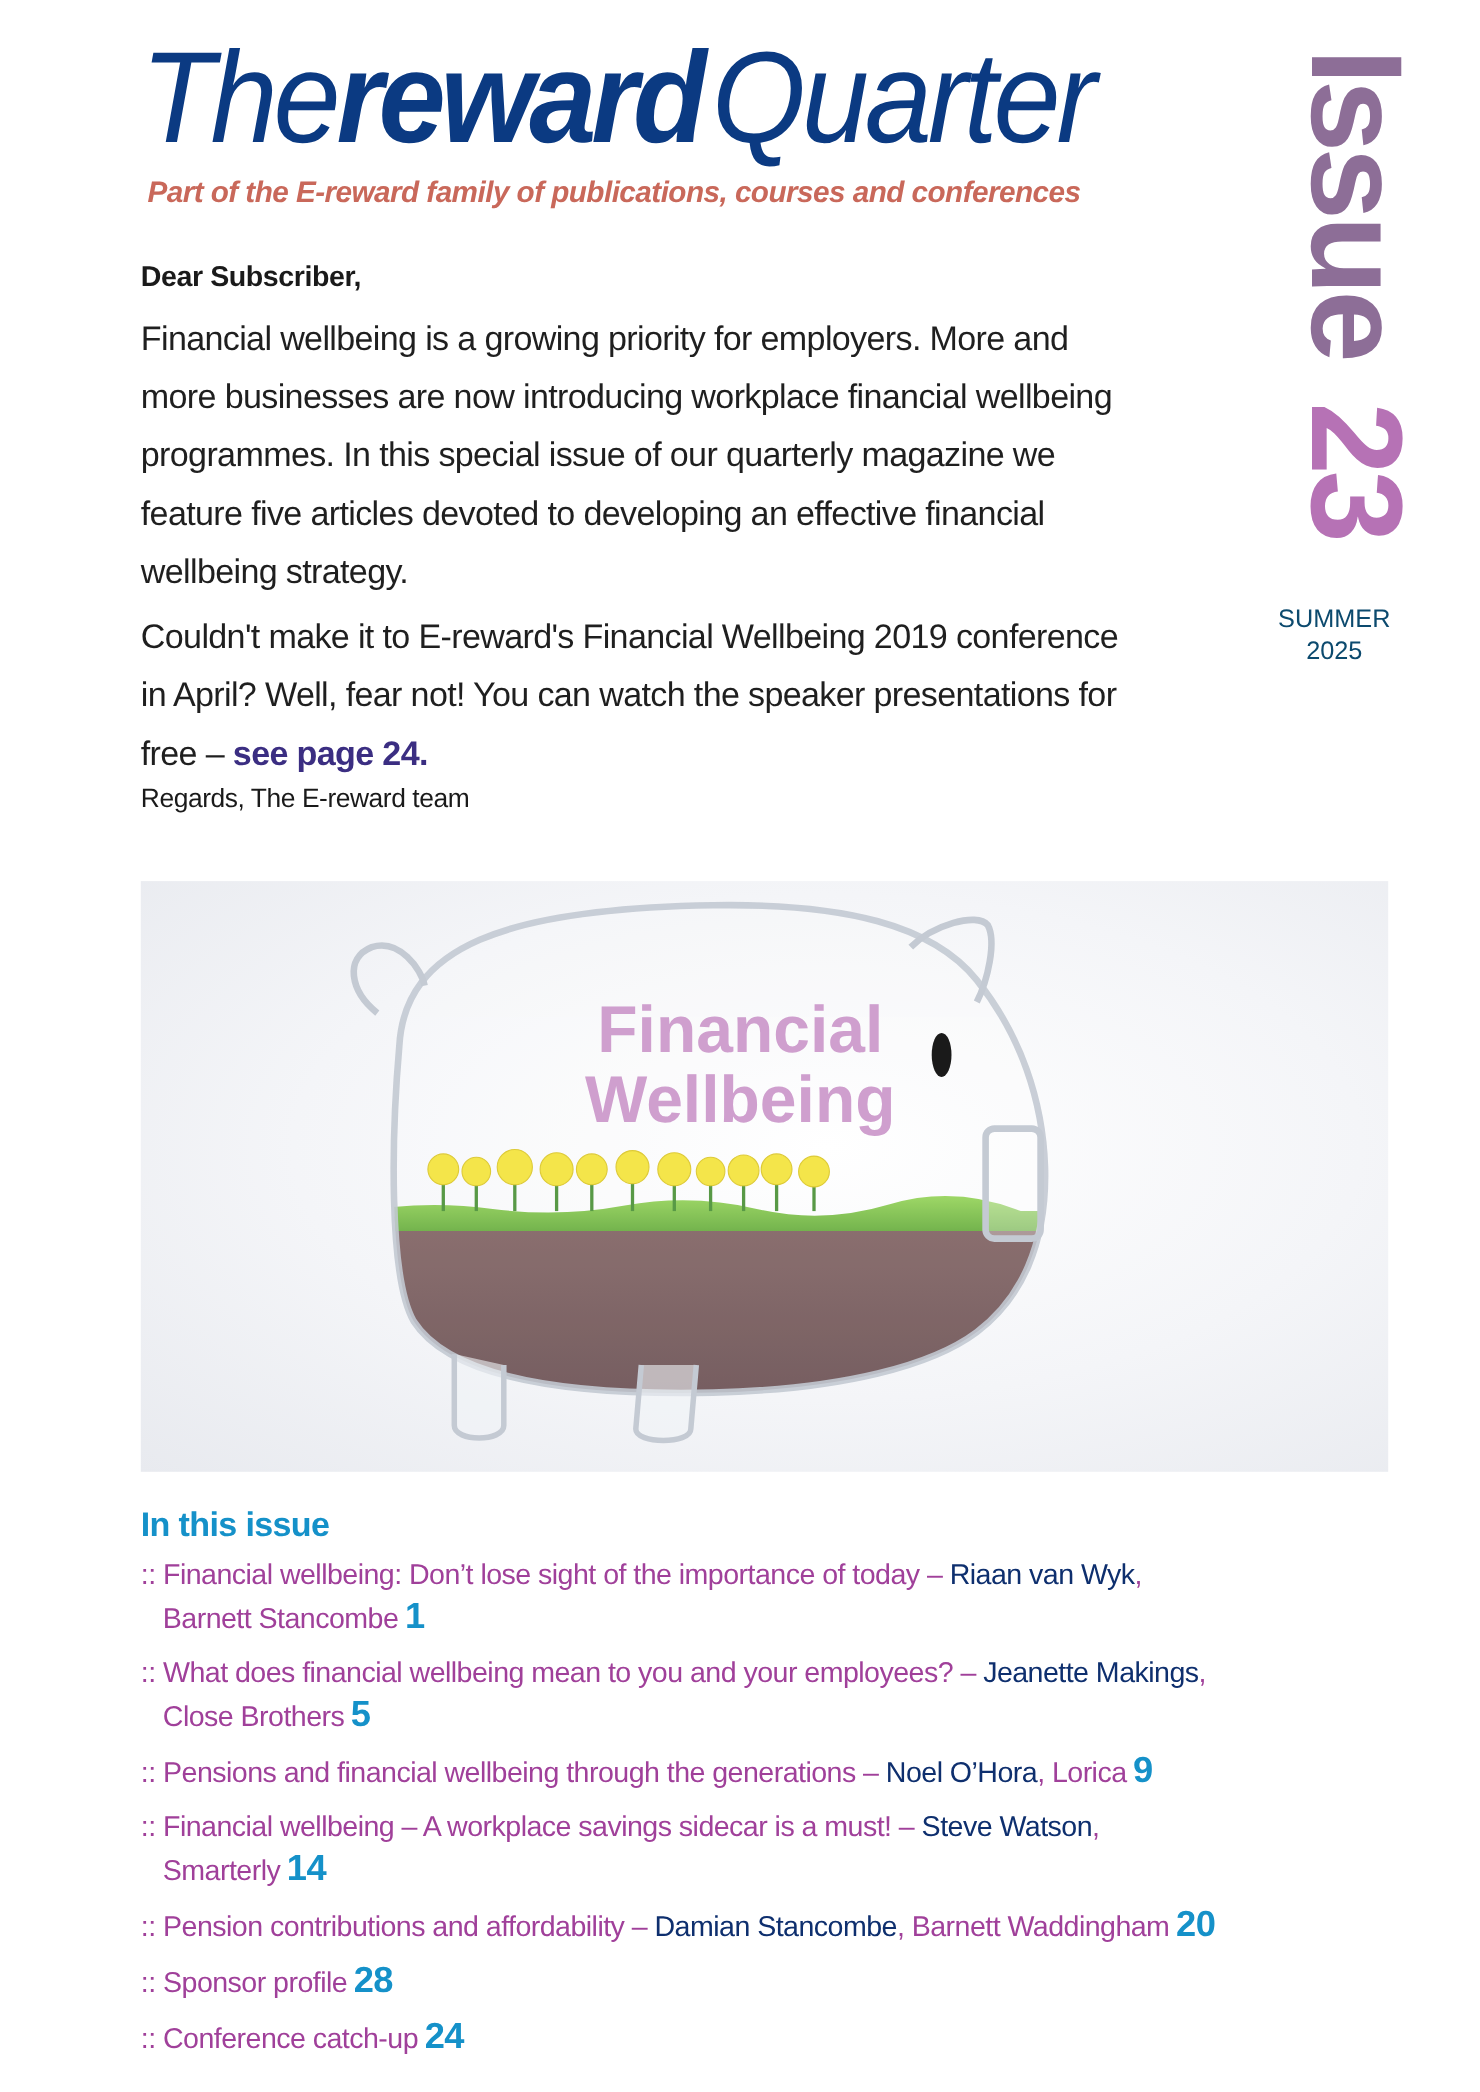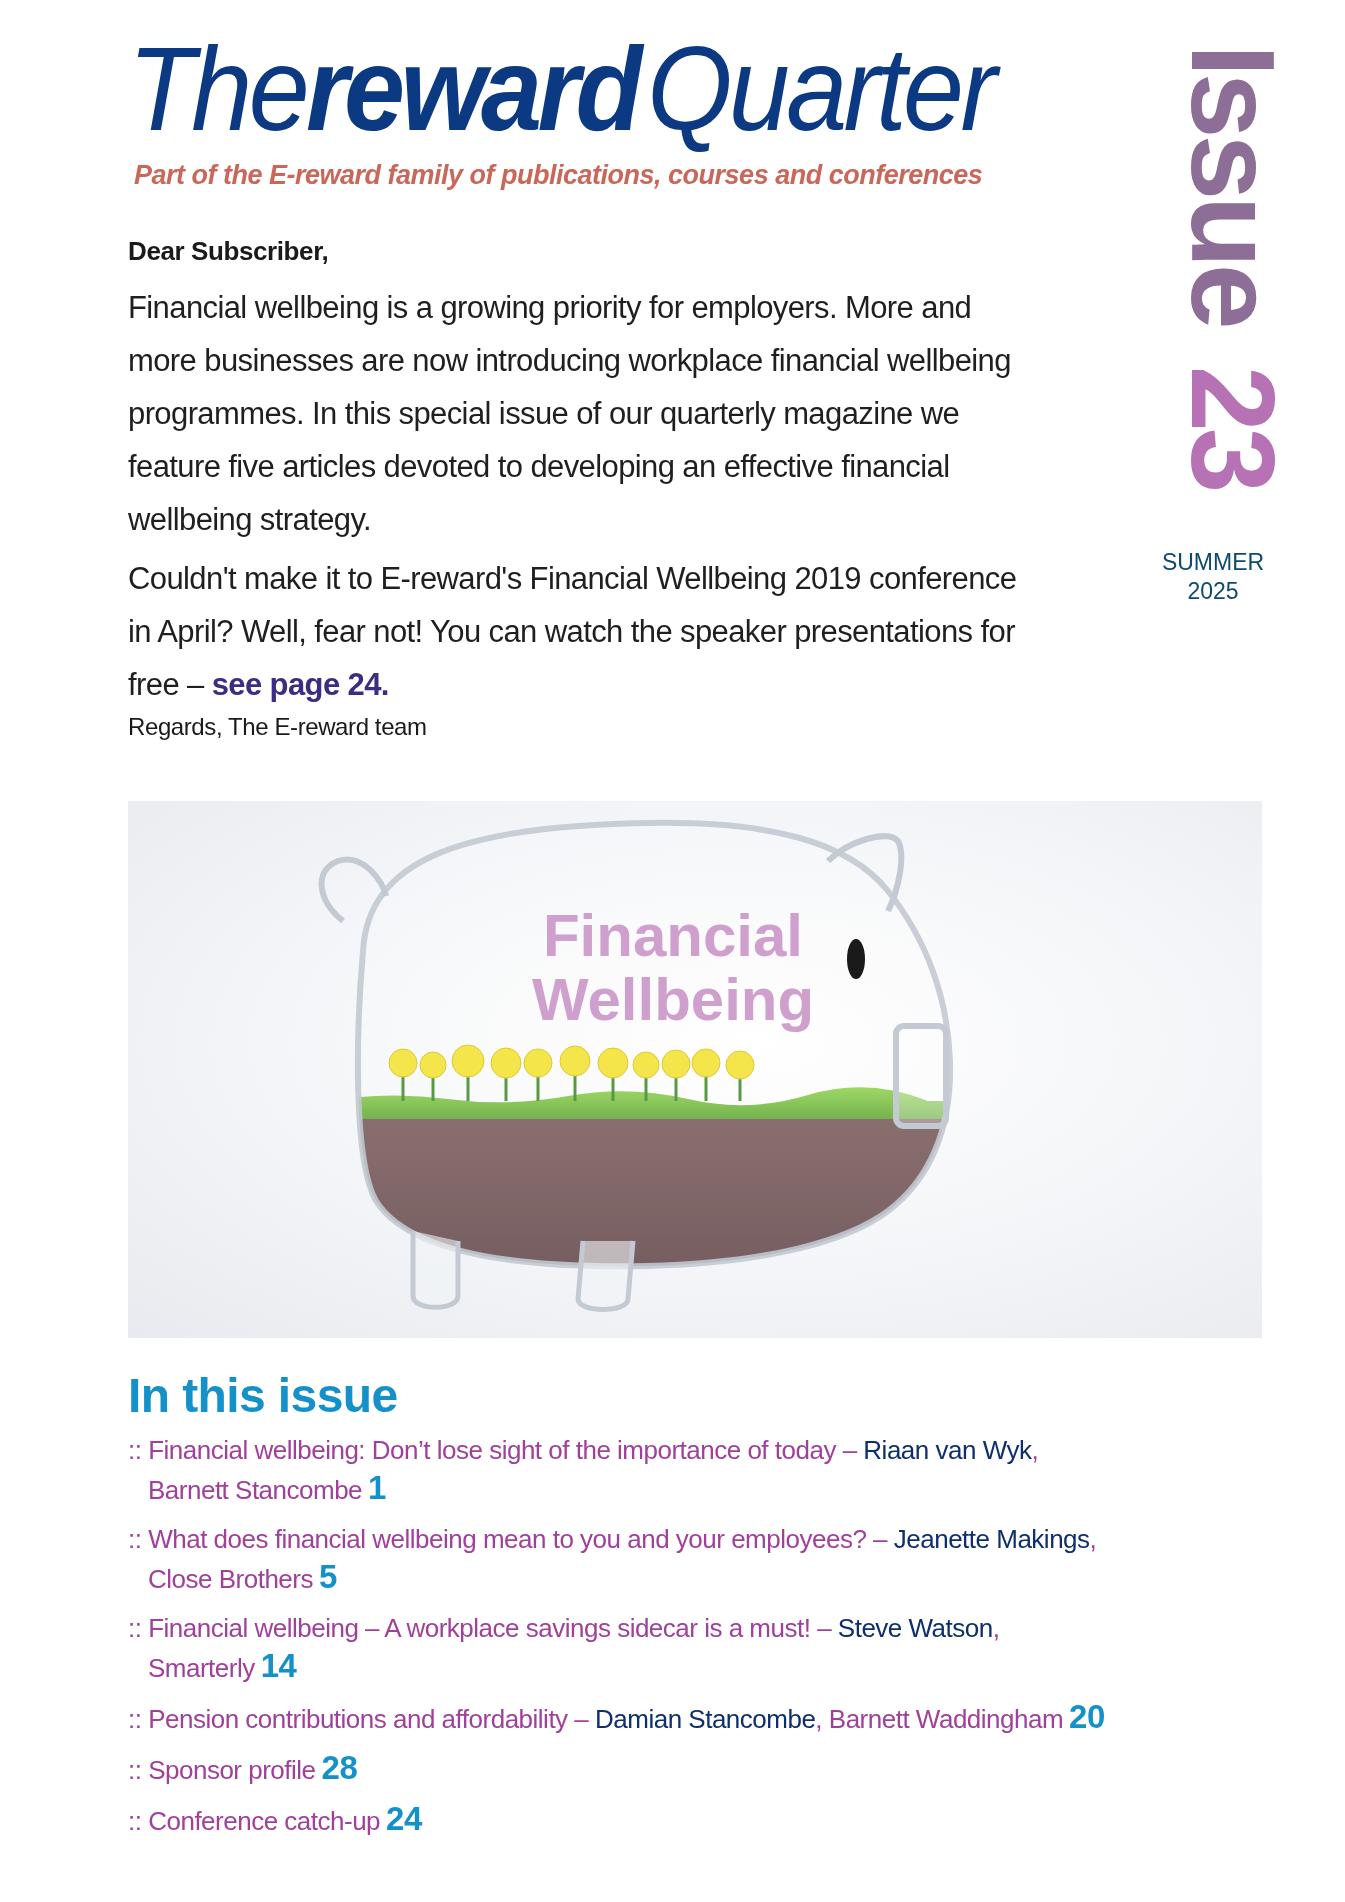--- a/index.html
+++ b/index.html
@@ -33,21 +33,21 @@
   .signoff { font-size: 24px; margin-top: 2px; letter-spacing: -0.4px; }
 
   .hero { position: absolute; left: 128px; top: 801px; width: 1134px; height: 537px;
           background: radial-gradient(ellipse at 55% 45%, #ffffff 0%, #f4f5f8 55%, #e8eaef 100%);
           overflow: hidden; }
   .hero svg { position: absolute; left: 0; top: 0; }
   .hero-text { position: absolute; left: 380px; top: 103px; width: 330px; text-align: center;
                font-size: 60px; line-height: 64px; font-weight: 700; color: #cf9fce; letter-spacing: 0px; }
 
   .toc { position: absolute; left: 128px; top: 1368px; width: 1150px; }
-  .toc-title { font-size: 48px; font-weight: 700; color: #1591c9; margin: 0 0 8px 0; letter-spacing: -0.6px; }
+  .toc-title { font-size: 31px; font-weight: 700; color: #1591c9; margin: 0 0 8px 0; letter-spacing: -0.6px; }
   .toc-item { font-size: 26px; line-height: 38px; margin-bottom: 11px; letter-spacing: -0.5px; color: #a0409a; }
   .toc-item .cont { display: block; padding-left: 20px; }
   .toc-item .bullet { color: #a0409a; }
   .toc-item .author { color: #0e2f6e; }
   .toc-item .page { color: #1591c9; font-size: 33px; font-weight: 700; margin-left: 6px; }
   .toc-line { display: block; }
 </style>
 </head>
 <body>
 
@@ -146,20 +146,23 @@
   <div class="toc-item">
     <span class="toc-line"><span class="bullet">::</span> <span>Financial wellbeing: Don’t lose sight of the importance of today – </span><span class="author">Riaan van Wyk</span><span>,</span></span>
     <span class="cont"><span>Barnett Stancombe</span><span class="page">1</span></span>
   </div>
 
   <div class="toc-item">
     <span class="toc-line"><span class="bullet">::</span> <span>What does financial wellbeing mean to you and your employees? – </span><span class="author">Jeanette Makings</span><span>,</span></span>
     <span class="cont"><span>Close Brothers</span><span class="page">5</span></span>
   </div>
 
+  <div class="toc-item">
+    <span class="toc-line"><span class="bullet">::</span> <span>Pensions and financial wellbeing through the generations – </span><span class="author">Noel O’Hora</span><span>, Lorica</span><span class="page">9</span></span>
+  </div>
 
   <div class="toc-item">
     <span class="toc-line"><span class="bullet">::</span> <span>Financial wellbeing – A workplace savings sidecar is a must! – </span><span class="author">Steve Watson</span><span>,</span></span>
     <span class="cont"><span>Smarterly</span><span class="page">14</span></span>
   </div>
 
   <div class="toc-item">
     <span class="toc-line"><span class="bullet">::</span> <span>Pension contributions and affordability – </span><span class="author">Damian Stancombe</span><span>, Barnett Waddingham</span><span class="page">20</span></span>
   </div>
 

